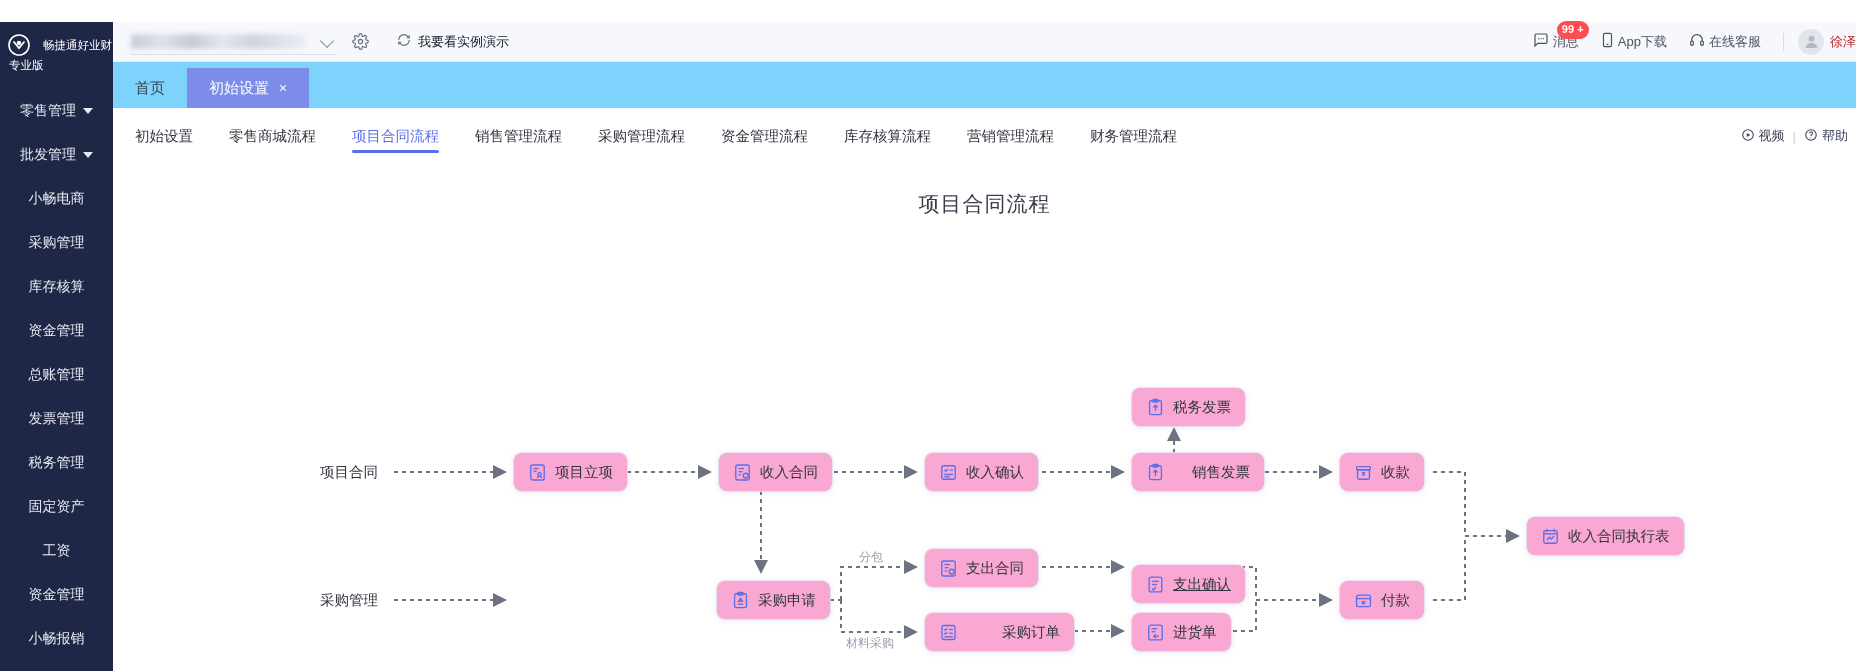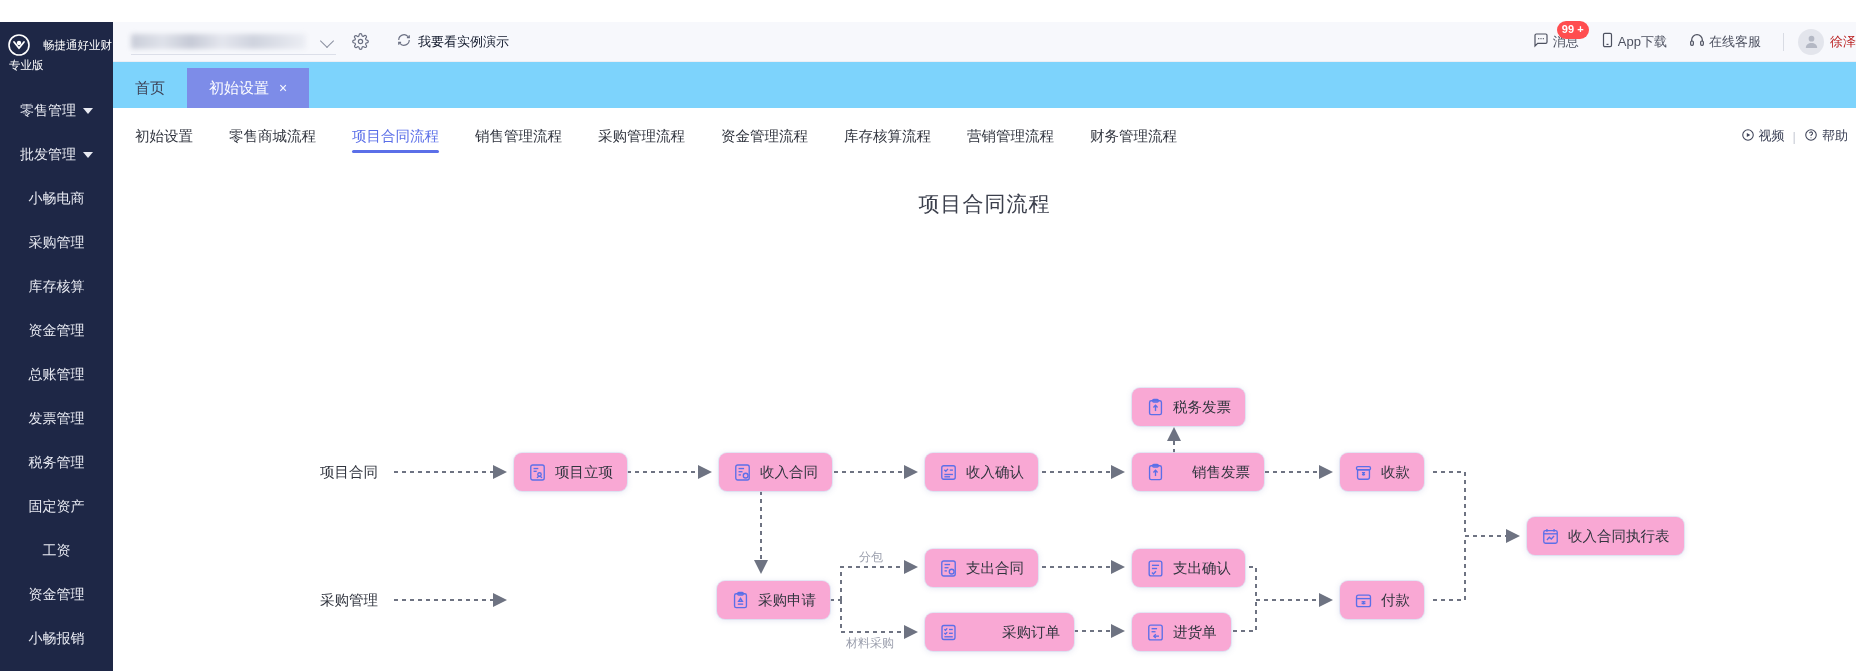--- a/index.html
+++ b/index.html
@@ -476,21 +476,21 @@
         <svg class="nicon" viewBox="0 0 24 24" fill="none" stroke="#5b6fe8" stroke-width="1.7">
           <rect x="3.5" y="2.5" width="17" height="19" rx="2.5"></rect>
           <line x1="7" y1="7" x2="14" y2="7"></line>
             <line x1="7" y1="11" x2="12" y2="11"></line>
             <line x1="7" y1="15" x2="10" y2="15"></line>
           <circle cx="16" cy="16" r="3"></circle>
         </svg>
         <span>支出合同</span>
       </div>
 
-      <div class="node" style="left:1019px; top:441px;">
+      <div class="node" style="left:1019px; top:457px;text-decoration:underline;">
         <svg class="nicon" viewBox="0 0 24 24" fill="none" stroke="#5b6fe8" stroke-width="1.7">
           <rect x="4" y="2.6" width="16" height="18.8" rx="2.4"></rect>
           <line x1="7.5" y1="8" x2="16.5" y2="8"></line>
             <line x1="7.5" y1="12" x2="14" y2="12"></line>
           <path d="M7.5 17 L9.4 18.9 L12.6 15.4"></path>
         </svg>
         <span>支出确认</span>
       </div>
 
       <div class="node" style="left:1227px; top:473px;">

